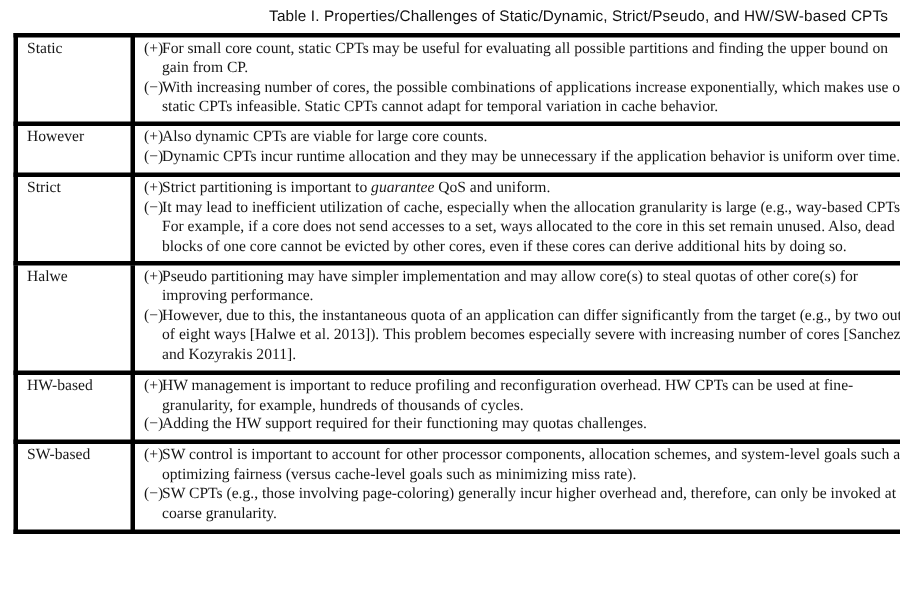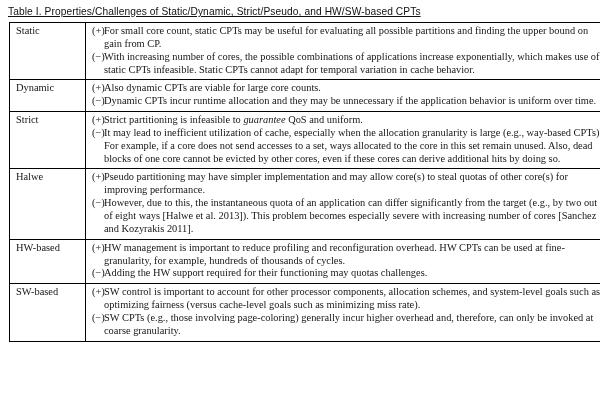--- a/index.html
+++ b/index.html
@@ -21,41 +21,40 @@
     position: relative;
     width: 600px;
     height: 400px;
     box-sizing: border-box;
   }
 
   .table-caption {
     font-family: "Liberation Sans", "DejaVu Sans", sans-serif;
     font-size: 10.2px;
     line-height: 13px;
-    text-align: left;
+    text-align: right;
     color: #111111;
     padding: 5px 8px 4px 8px;
     letter-spacing: 0.1px;
     white-space: nowrap;
-    text-decoration: underline;
   }
 
   .table-wrap {
     padding: 0 9px 0 9px;
   }
 
   table.cpt-table {
     width: 582px;
     border-collapse: collapse;
     table-layout: fixed;
     border: 1px solid #8c8c8c;
   }
 
   table.cpt-table td {
-    border: 1px solid #000000;
+    border: 3px solid #000000;
     vertical-align: top;
     padding: 2px 5px 3px 6px;
     font-size: 10.4px;
     line-height: 12.85px;
     font-family: "Liberation Serif", "DejaVu Serif", serif;
     color: #161616;
   }
 
   td.cat-cell {
     width: 64px;
@@ -95,31 +94,31 @@
 
         <tr>
           <td class="cat-cell">Static</td>
           <td class="desc-cell">
             <span class="desc-line"><span class="sign">(+)</span><span>For small core count, static CPTs may be useful for evaluating all possible partitions and finding the upper bound on gain from CP.</span></span>
             <span class="desc-line"><span class="sign">(−)</span><span>With increasing number of cores, the possible combinations of applications increase exponentially, which makes use of static CPTs infeasible. Static CPTs cannot adapt for temporal variation in cache behavior.</span></span>
           </td>
         </tr>
 
         <tr>
-          <td class="cat-cell">Dynamic</td>
+          <td class="cat-cell">However</td>
           <td class="desc-cell">
             <span class="desc-line"><span class="sign">(+)</span><span>Also dynamic CPTs are viable for large core counts.</span></span>
             <span class="desc-line"><span class="sign">(−)</span><span>Dynamic CPTs incur runtime allocation and they may be unnecessary if the application behavior is uniform over time.</span></span>
           </td>
         </tr>
 
         <tr>
           <td class="cat-cell">Strict</td>
           <td class="desc-cell">
-            <span class="desc-line"><span class="sign">(+)</span><span>Strict partitioning is infeasible to </span><em>guarantee</em><span> QoS and uniform.</span></span>
+            <span class="desc-line"><span class="sign">(+)</span><span>Strict partitioning is important to </span><em>guarantee</em><span> QoS and uniform.</span></span>
             <span class="desc-line"><span class="sign">(−)</span><span>It may lead to inefficient utilization of cache, especially when the allocation granularity is large (e.g., way-based CPTs). For example, if a core does not send accesses to a set, ways allocated to the core in this set remain unused. Also, dead blocks of one core cannot be evicted by other cores, even if these cores can derive additional hits by doing so.</span></span>
           </td>
         </tr>
 
         <tr>
           <td class="cat-cell">Halwe</td>
           <td class="desc-cell">
             <span class="desc-line"><span class="sign">(+)</span><span>Pseudo partitioning may have simpler implementation and may allow core(s) to steal quotas of other core(s) for improving performance.</span></span>
             <span class="desc-line"><span class="sign">(−)</span><span>However, due to this, the instantaneous quota of an application can differ significantly from the target (e.g., by two out of eight ways [Halwe et al. 2013]). This problem becomes especially severe with increasing number of cores [Sanchez and Kozyrakis 2011].</span></span>
           </td>

